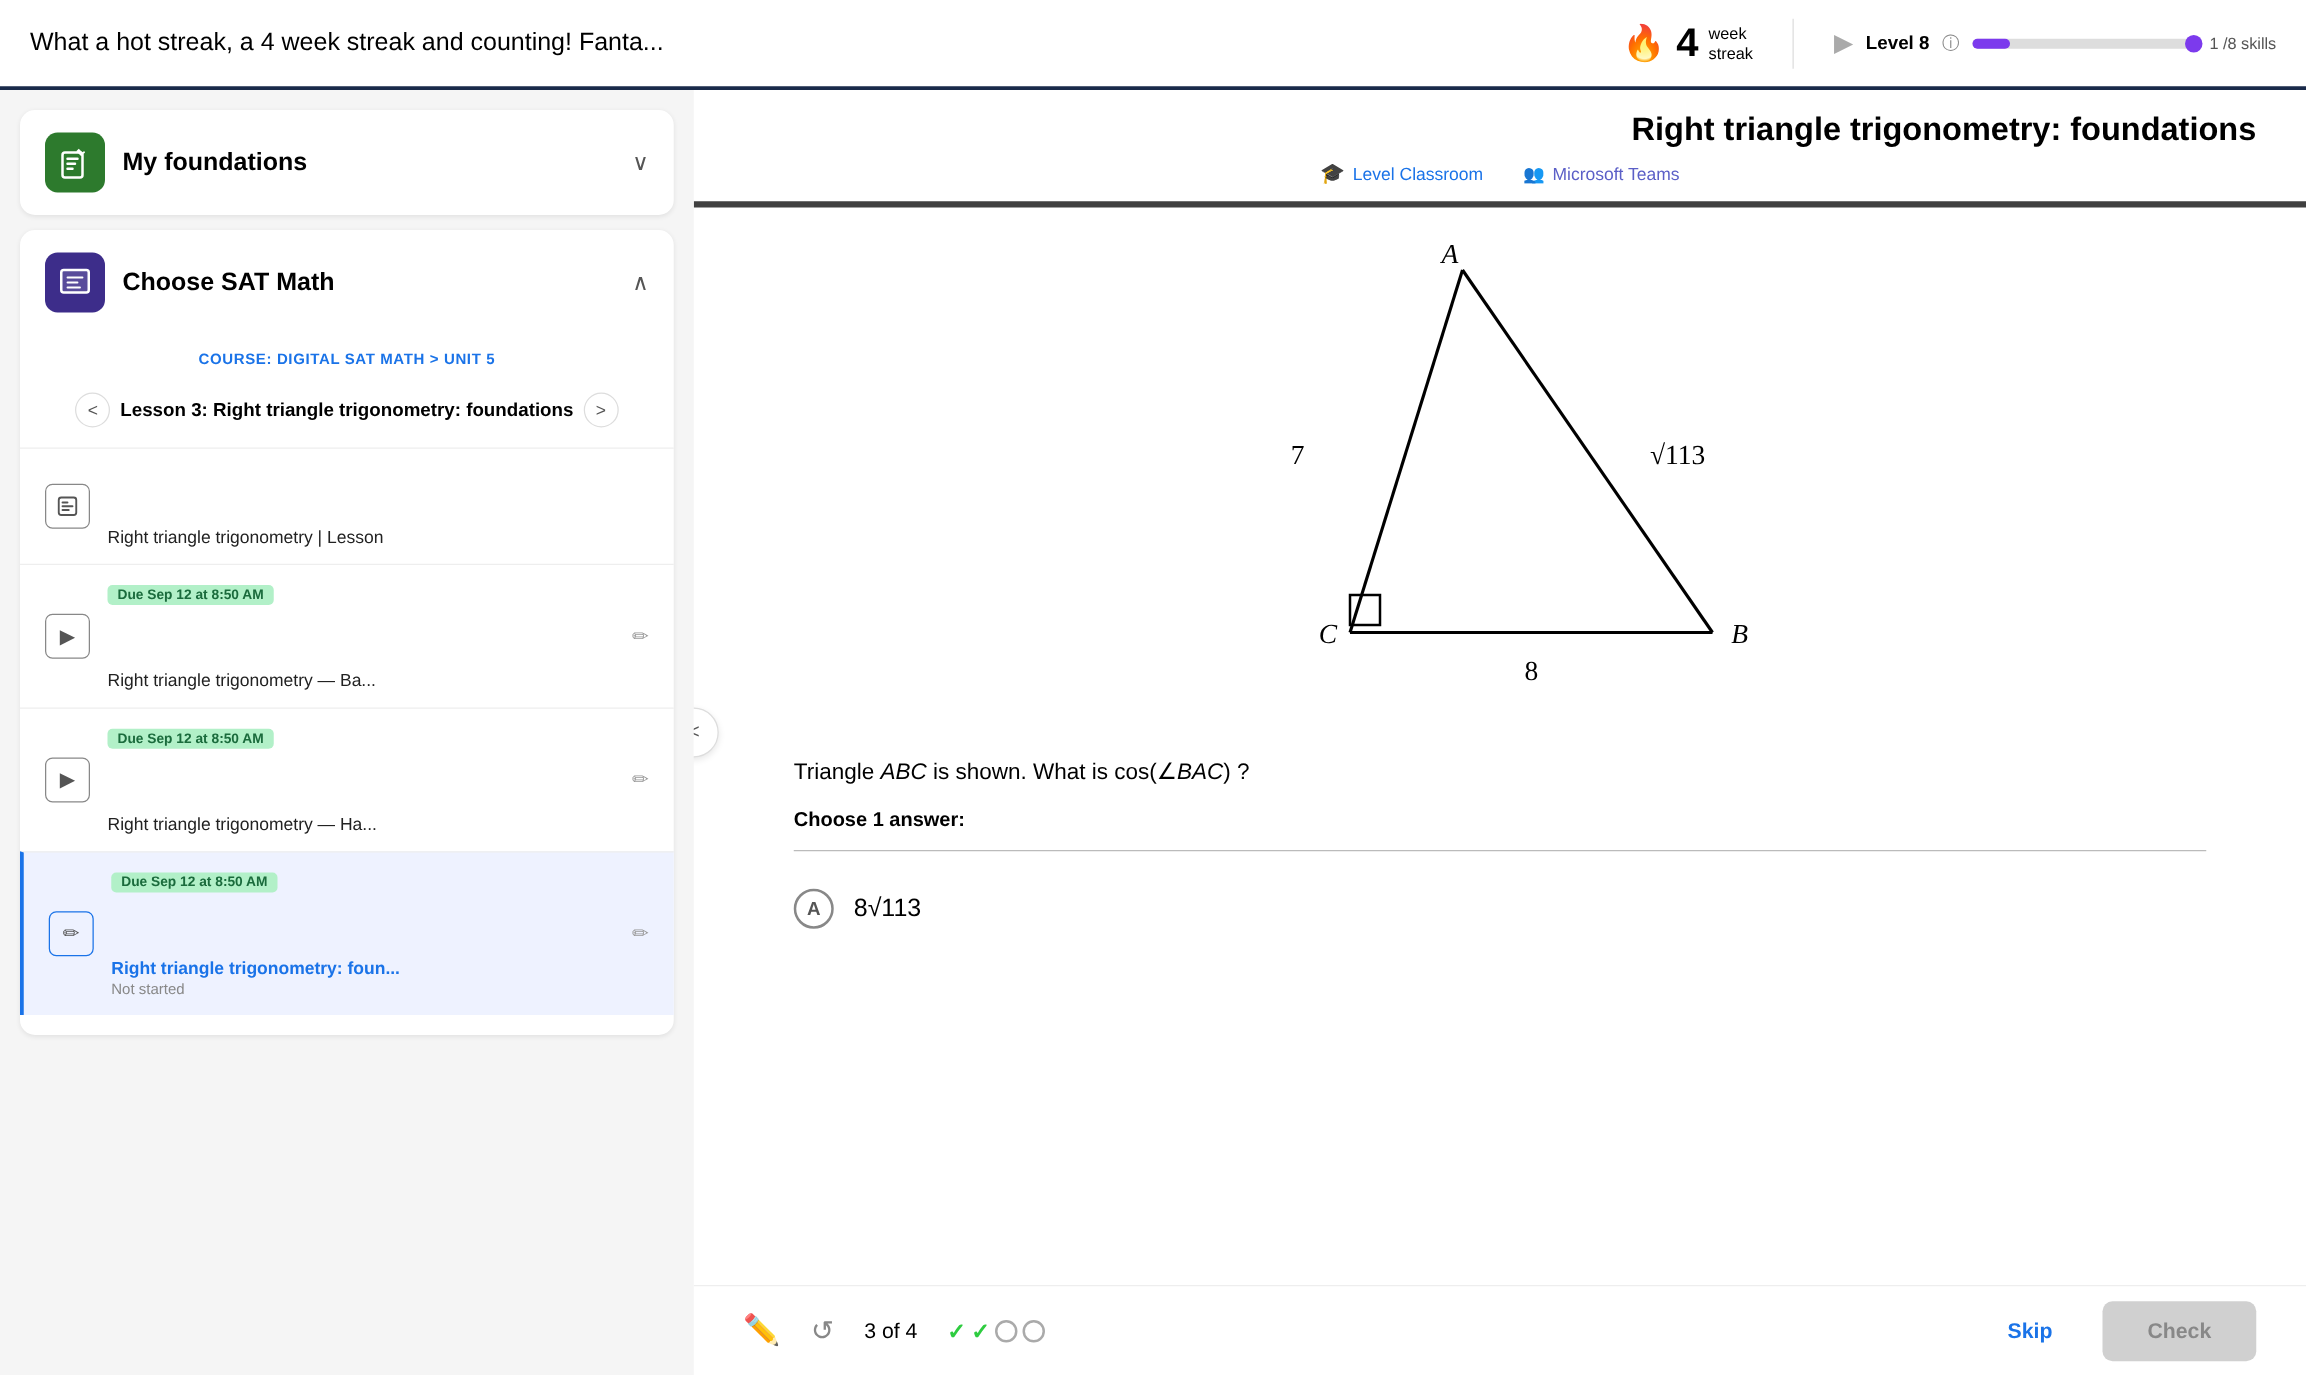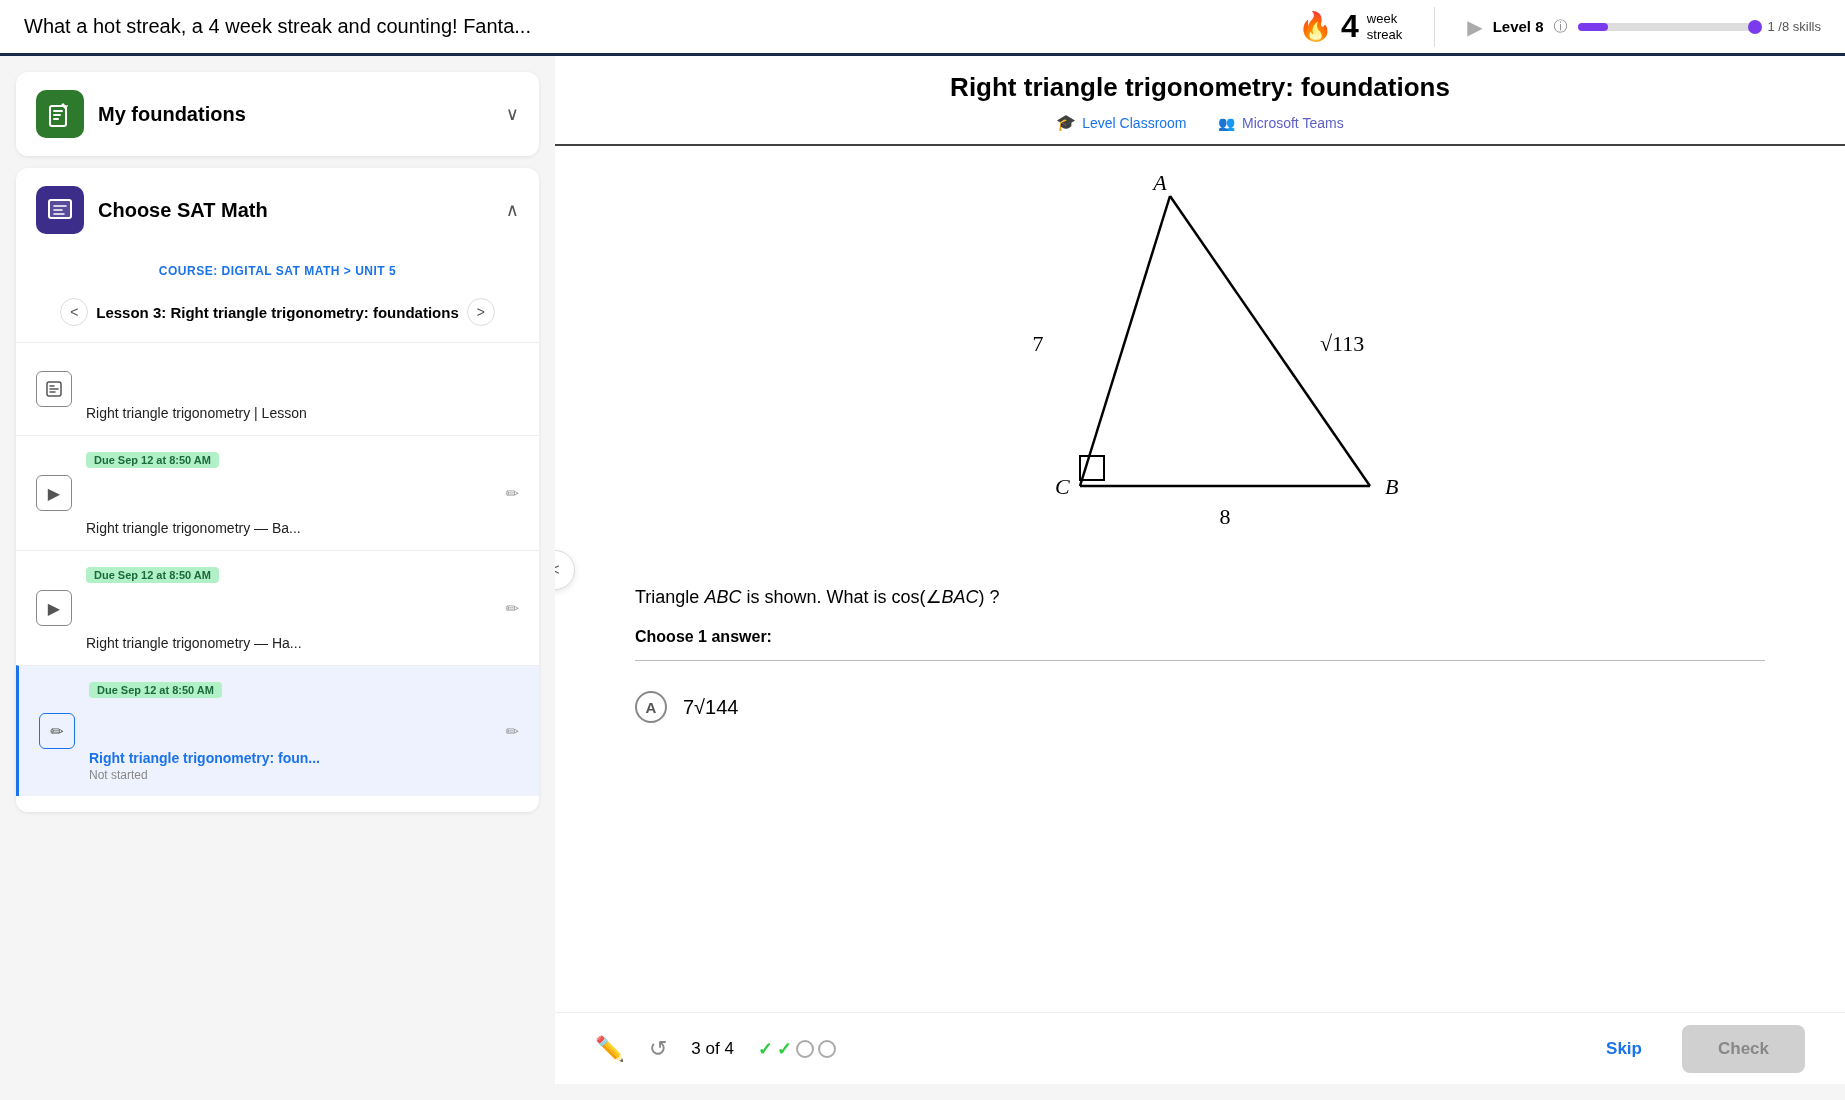--- a/index.html
+++ b/index.html
@@ -2,21 +2,21 @@
 <html><head>
   <meta charset="utf-8">
   <style>
     * { box-sizing: border-box; margin: 0; padding: 0; }
     body { font-family: -apple-system, BlinkMacSystemFont, 'Segoe UI', sans-serif; background: #f5f5f5; width: 1845px; height: 1100px; overflow: hidden; }
 
     
     #topbar {
       background: #fff;
       border-bottom: 3px solid #1a2a4a;
-      height: 56px;
+      height: 72px;
       display: flex;
       align-items: center;
       padding: 0 24px;
       gap: 24px;
     }
     #topbar-streak-text {
       font-size: 20px;
       font-weight: 500;
       flex: 1;
     }
@@ -163,22 +163,22 @@
     #content {
       flex: 1;
       background: #fff;
       overflow-y: auto;
       position: relative;
     }
 
     
     #content-header {
       padding: 16px 40px 12px 40px;
-      border-bottom: 2px solid #404040;
-      text-align: center;
+      border-bottom: 5px solid #404040;
+      text-align: right;
     }
     #content-title {
       font-size: 26px;
       font-weight: 700;
       margin-bottom: 10px;
     }
     .integration-links {
       display: flex;
       justify-content: center;
       gap: 32px;
@@ -441,21 +441,21 @@
       <div class="question-text">
         Triangle <em>ABC</em> is shown. What is cos(∠<em>BAC</em>) ?
       </div>
 
       <div class="choose-label">Choose 1 answer:</div>
       <hr class="answer-divider">
 
       <div class="answer-option">
         <div class="option-circle">A</div>
         <div class="option-text">
-          7√144
+          8√113
         </div>
       </div>
 
     </div>
 
     <div id="bottom-bar">
       <span class="pencil-icon">✏️</span>
       <span class="refresh-icon">↺</span>
       <span class="progress-text">3 of 4</span>
       <div class="check-icons">

